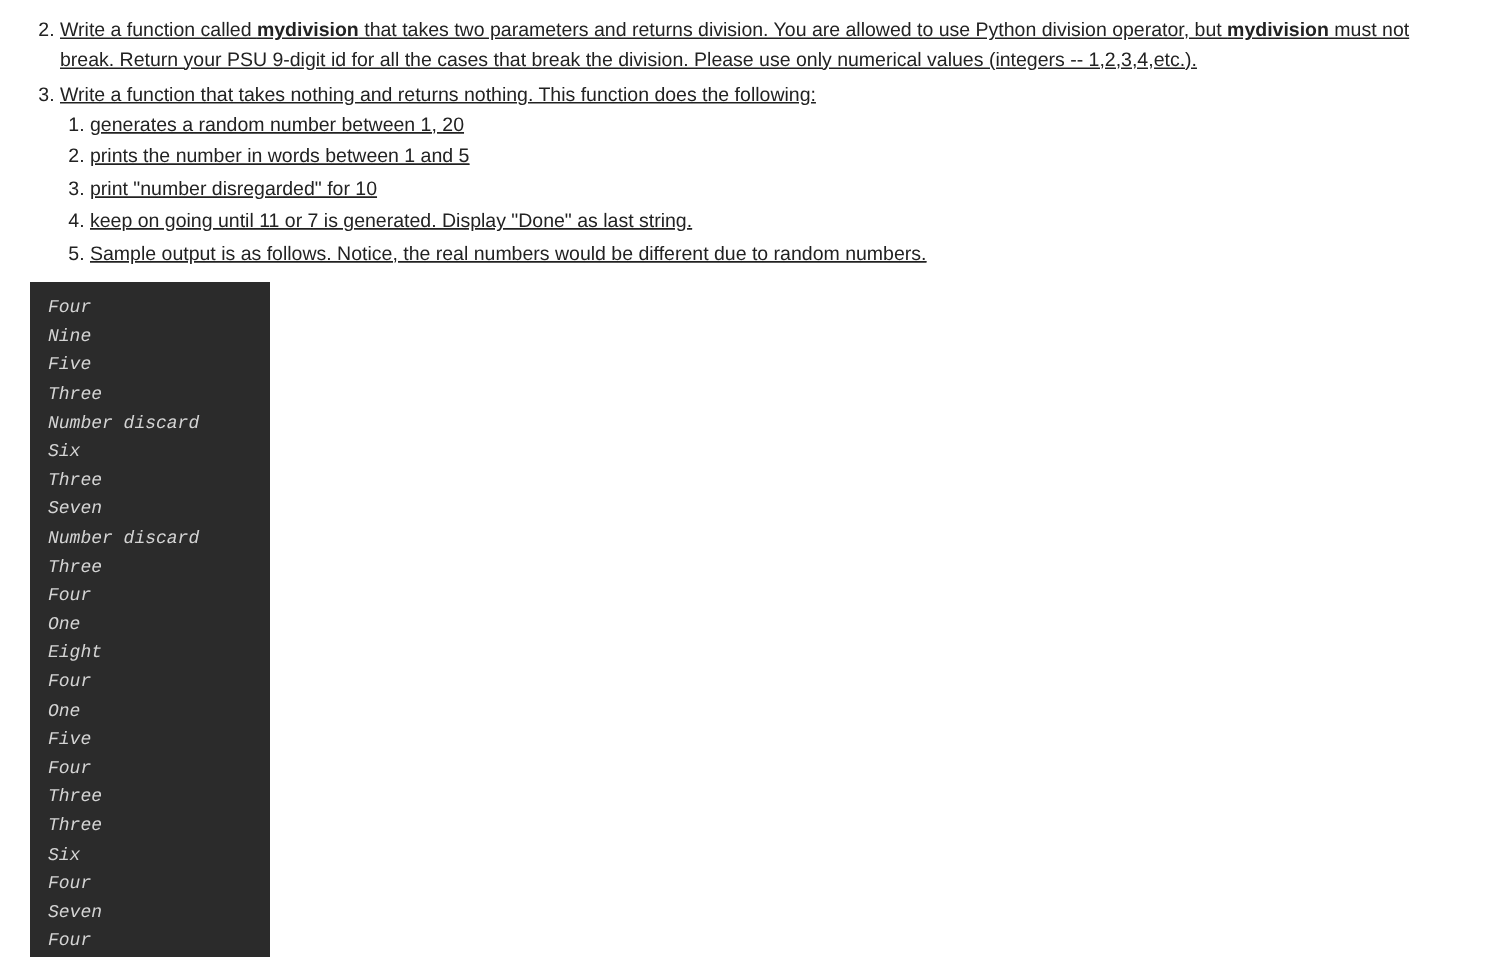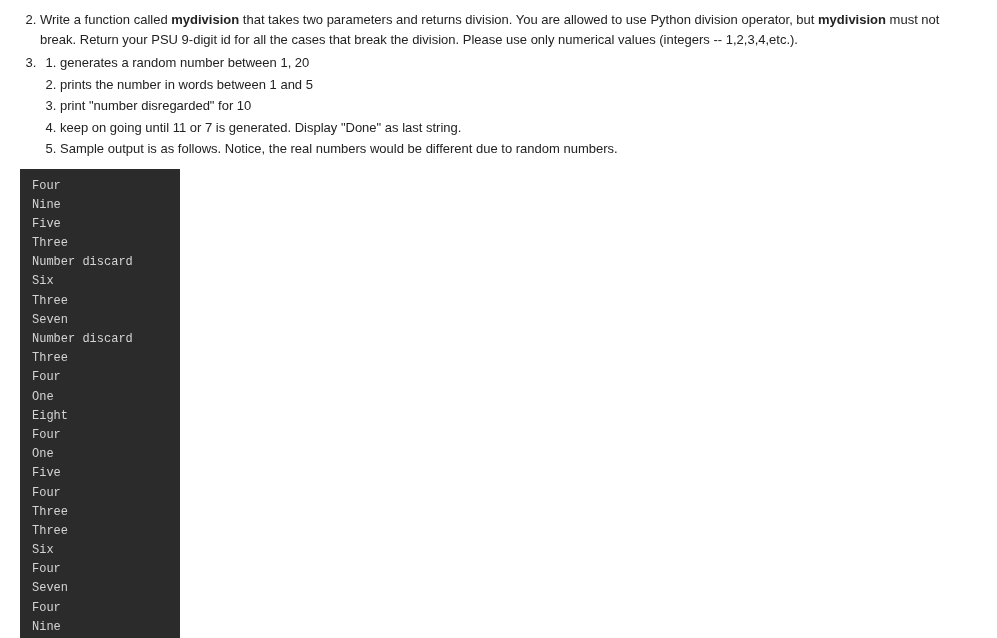--- a/index.html
+++ b/index.html
@@ -16,20 +16,21 @@
     }
     .instructions {
       margin-bottom: 10px;
     }
     .instructions ol {
       padding-left: 20px;
     }
     .instructions ol li {
       margin-bottom: 4px;
       line-height: 1.5;
+      text-decoration: underline;
     }
     .instructions ol ol {
       padding-left: 20px;
       list-style-type: decimal;
     }
     .instructions ol ol li {
       margin-bottom: 2px;
     }
     b {
       font-weight: bold;
@@ -39,33 +40,35 @@
       color: #d4d4d4;
       font-family: 'Courier New', Courier, monospace;
       font-size: 12px;
       padding: 8px 12px;
       display: inline-block;
       min-width: 160px;
       line-height: 1.6;
     }
     .output-line {
       display: block;
+      font-style: italic;
     }
   </style>
 </head>
 <body>
 
 
 
 <div class="instructions">
   <ol start="2">
     <li>
       <span>Write a function called <b>mydivision</b> that takes two parameters and returns division. You are allowed to use Python division operator, but <b>mydivision</b> must not break. Return your PSU 9-digit id for all the cases that break the division. Please use only numerical values (integers -- 1,2,3,4,etc.).</span>
     </li>
     <li>
+      <span>Write a function that takes nothing and returns nothing. This function does the following:</span>
       <ol>
         <li><span>generates a random number between 1, 20</span></li>
         <li><span>prints the number in words between 1 and 5</span></li>
         <li><span>print "number disregarded" for 10</span></li>
         <li><span>keep on going until 11 or 7 is generated. Display "Done" as last string.</span></li>
         <li><span>Sample output is as follows. Notice, the real numbers would be different due to random numbers.</span></li>
       </ol>
     </li>
   </ol>
 </div>

